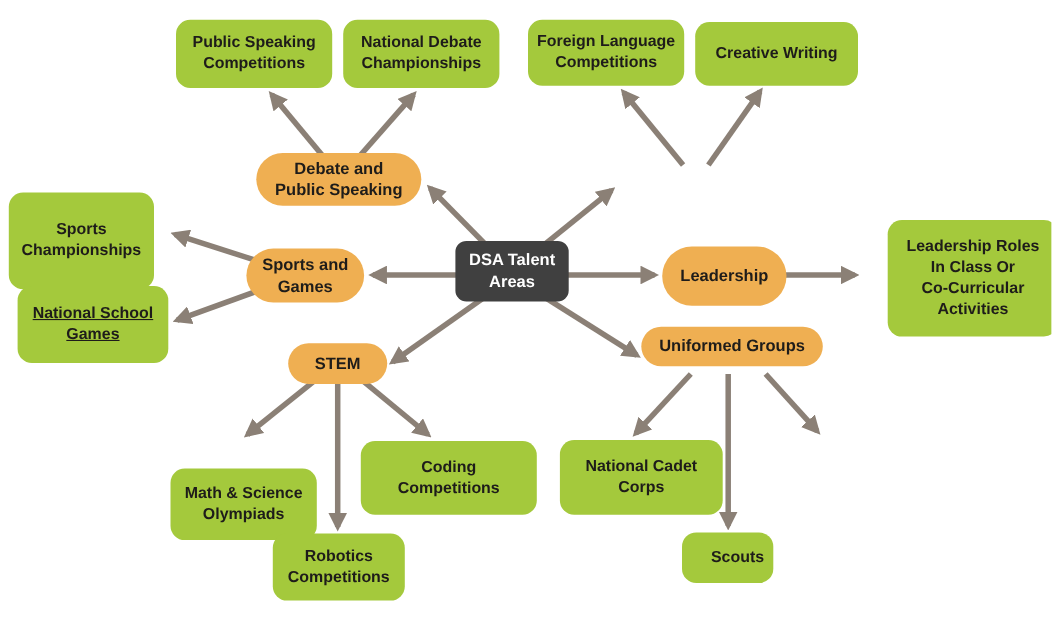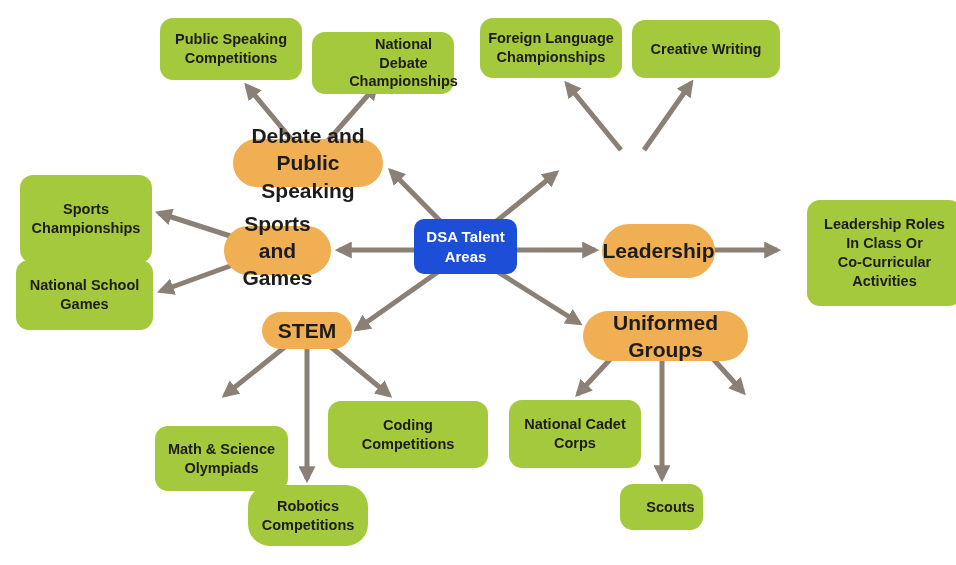--- a/index.html
+++ b/index.html
@@ -45,24 +45,24 @@
     display: block;
   }
   .leaf {
     background: #A4C93C;
     border-radius: 13px;
     font-size: 14.5px;
   }
   .branch {
     background: #EFAF52;
     border-radius: 999px;
-    font-size: 21px;
+    font-size: 15px;
   }
   .center-node {
-    background: #1d4ed8;
+    background: #404040;
     border-radius: 10px;
     color: #ffffff;
     font-size: 15px;
     text-align: center;
   }
 </style>
 </head>
 <body>
 
 <div class="canvas">
@@ -106,66 +106,66 @@
   <div class="node branch" style="left:224px;top:226px;width:107px;height:49px;">
     <span>Sports and
 Games</span>
   </div>
   <div class="node branch" style="left:602px;top:224px;width:113px;height:54px;">
     <span>Leadership</span>
   </div>
   <div class="node branch" style="left:262px;top:312px;width:90px;height:37px;text-align:right;">
     <span>STEM</span>
   </div>
-  <div class="node branch" style="left:583px;top:311px;width:165px;height:50px;">
+  <div class="node branch" style="left:583px;top:297px;width:165px;height:36px;">
     <span>Uniformed Groups</span>
   </div>
 
   <div class="node leaf" style="left:160px;top:18px;width:142px;height:62px;">
     <span>Public Speaking
 Competitions</span>
   </div>
-  <div class="node leaf" style="left:312px;top:32px;width:142px;height:62px;padding-left:47px;">
+  <div class="node leaf" style="left:312px;top:18px;width:142px;height:62px;">
     <span>National Debate
 Championships</span>
   </div>
   <div class="node leaf" style="left:480px;top:18px;width:142px;height:60px;">
     <span>Foreign Language
-Championships</span>
+Competitions</span>
   </div>
   <div class="node leaf" style="left:632px;top:20px;width:148px;height:58px;">
     <span>Creative Writing</span>
   </div>
-  <div class="node leaf" style="left:20px;top:175px;width:132px;height:88px;justify-content:center;">
+  <div class="node leaf" style="left:8px;top:175px;width:132px;height:88px;justify-content:center;">
     <span>Sports
 Championships</span>
   </div>
-  <div class="node leaf" style="left:16px;top:260px;width:137px;height:70px;">
+  <div class="node leaf" style="left:16px;top:260px;width:137px;height:70px;text-decoration:underline;">
     <span>National School
 Games</span>
   </div>
   <div class="node leaf" style="left:807px;top:200px;width:155px;height:106px;">
     <span>Leadership Roles
 In Class Or
 Co-Curricular
 Activities</span>
   </div>
   <div class="node leaf" style="left:155px;top:401px;width:133px;height:65px;margin-top:25px;">
     <span>Math &amp; Science
 Olympiads</span>
   </div>
   <div class="node leaf" style="left:328px;top:401px;width:160px;height:67px;">
     <span>Coding
 Competitions</span>
   </div>
-  <div class="node leaf" style="left:248px;top:485px;width:120px;height:61px;border-radius:22px;">
+  <div class="node leaf" style="left:248px;top:485px;width:120px;height:61px;">
     <span>Robotics
 Competitions</span>
   </div>
-  <div class="node leaf" style="left:509px;top:400px;width:132px;height:68px;">
+  <div class="node leaf" style="left:509px;top:400px;width:148px;height:68px;">
     <span>National Cadet
 Corps</span>
   </div>
   <div class="node leaf" style="left:620px;top:484px;width:83px;height:46px;padding-left:24px;">
     <span>Scouts</span>
   </div>
 
 </div>
 
 </body></html>

